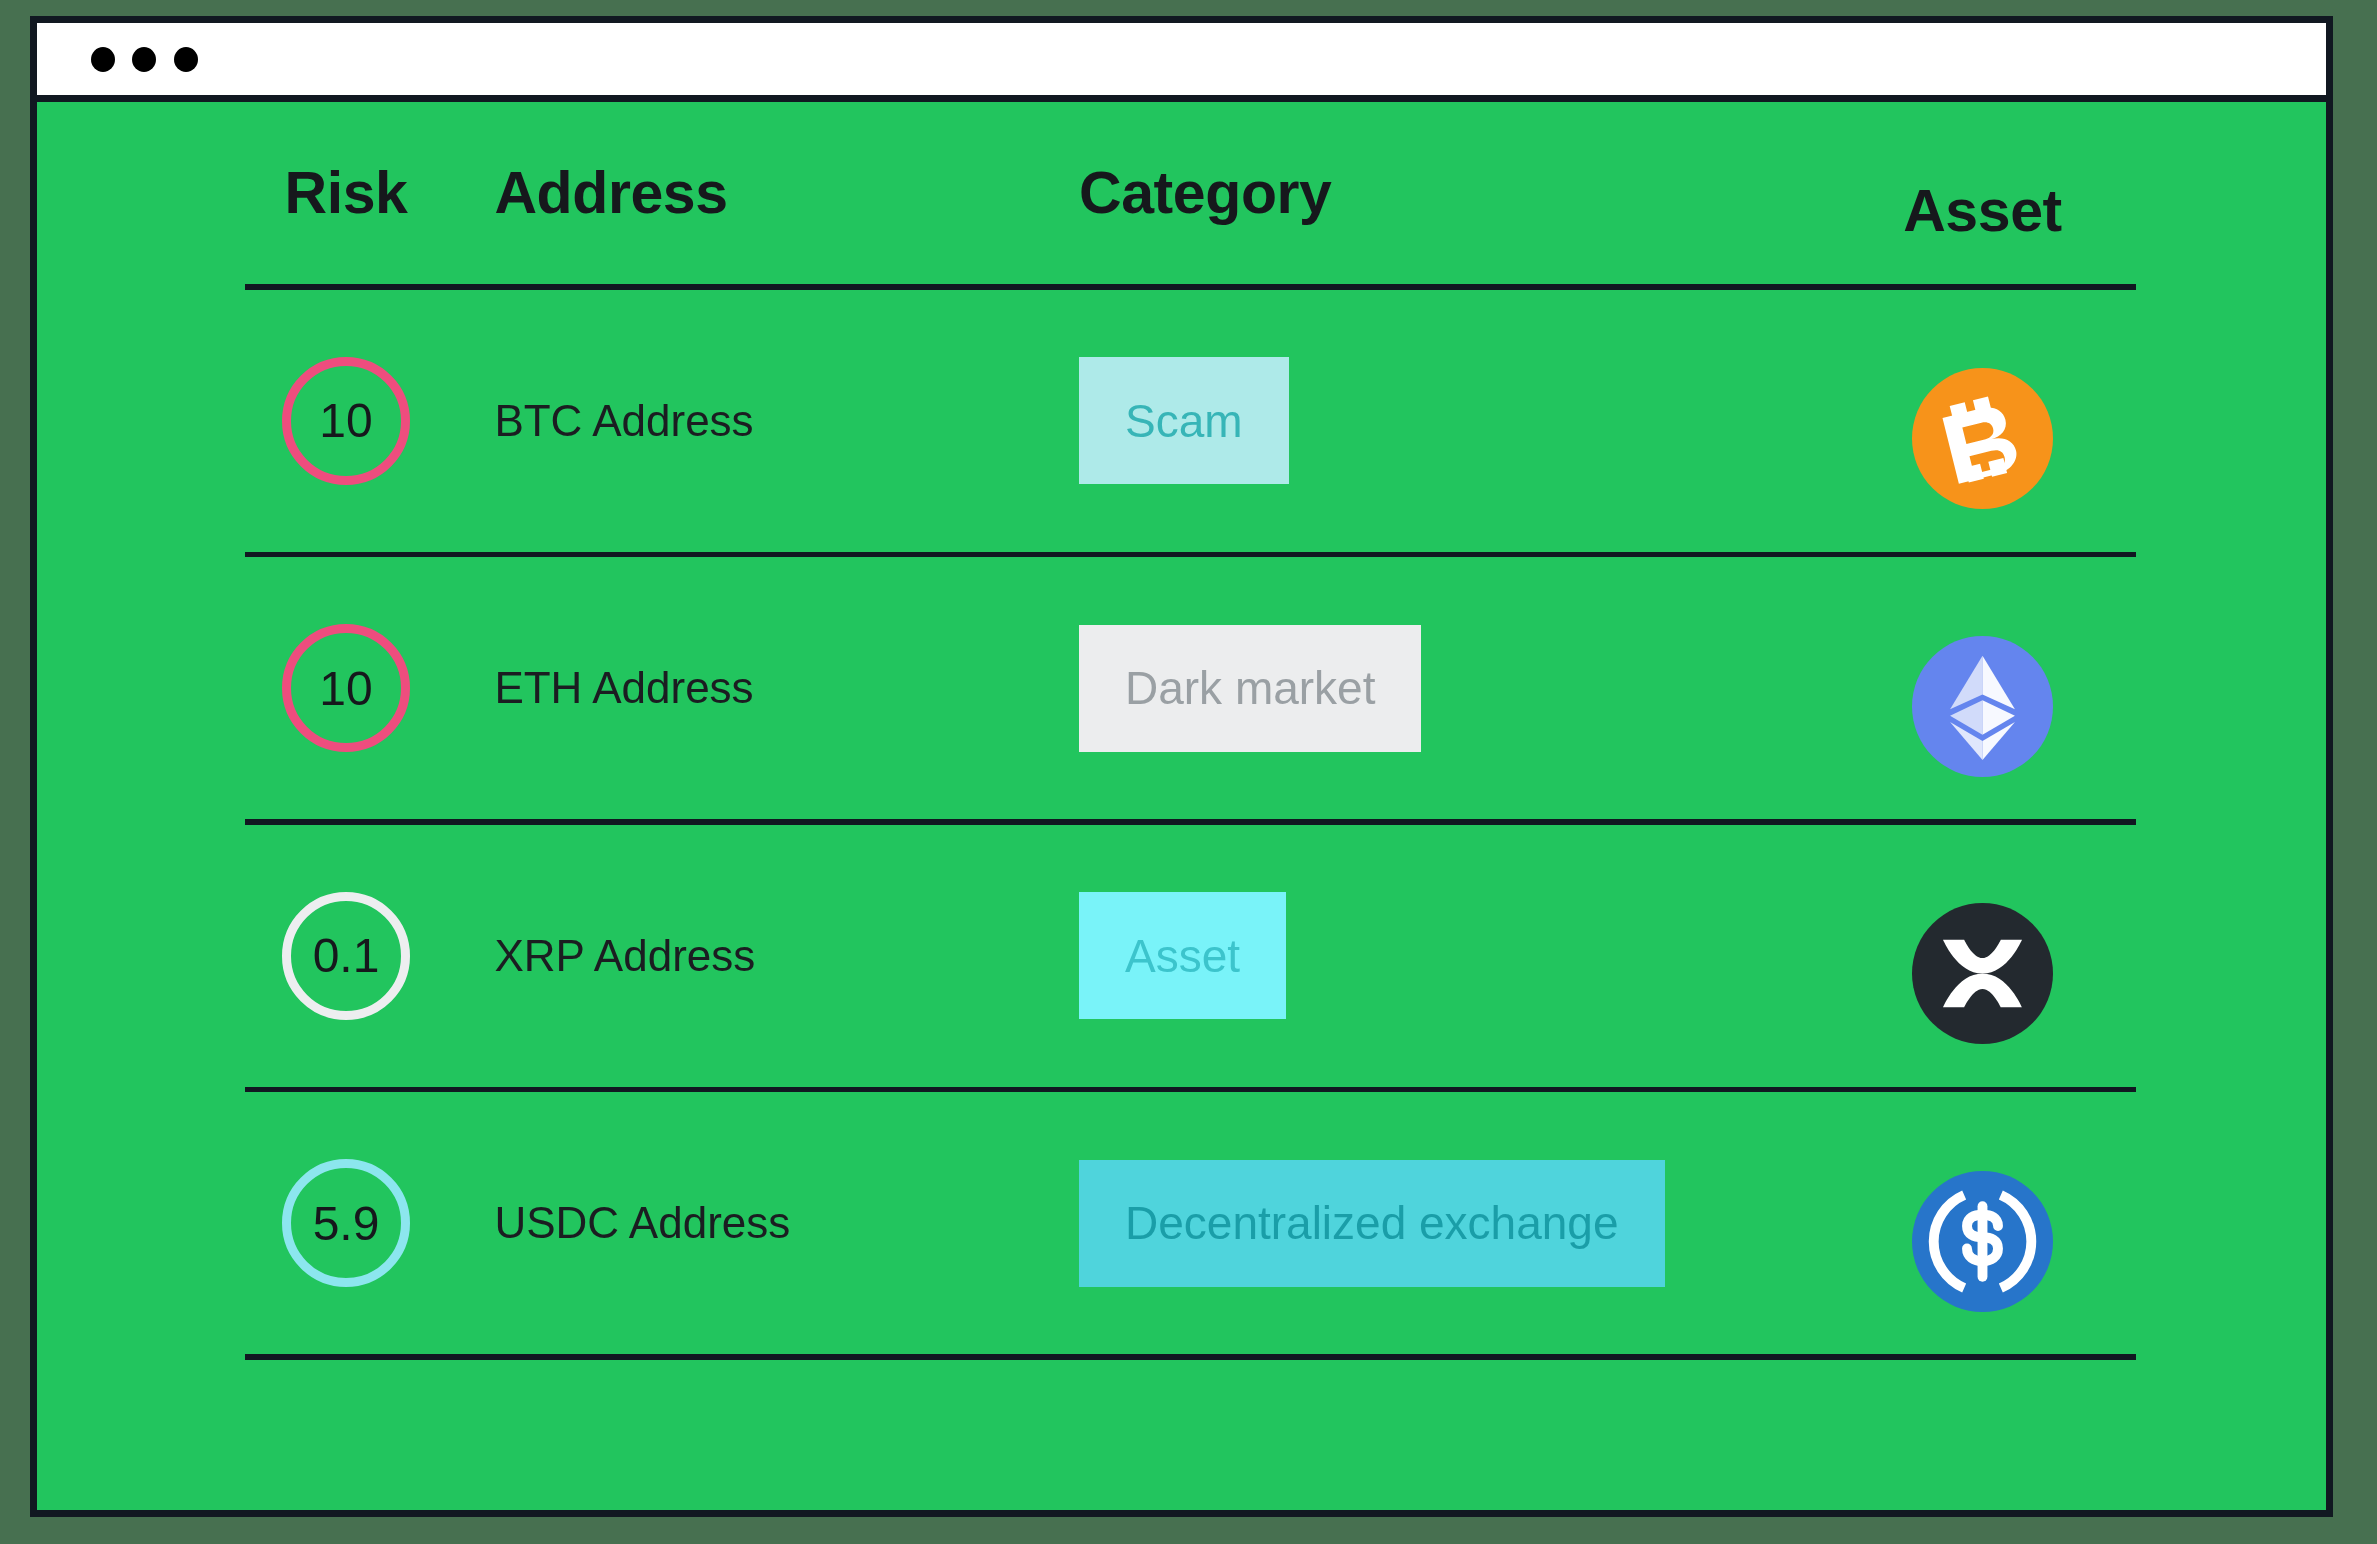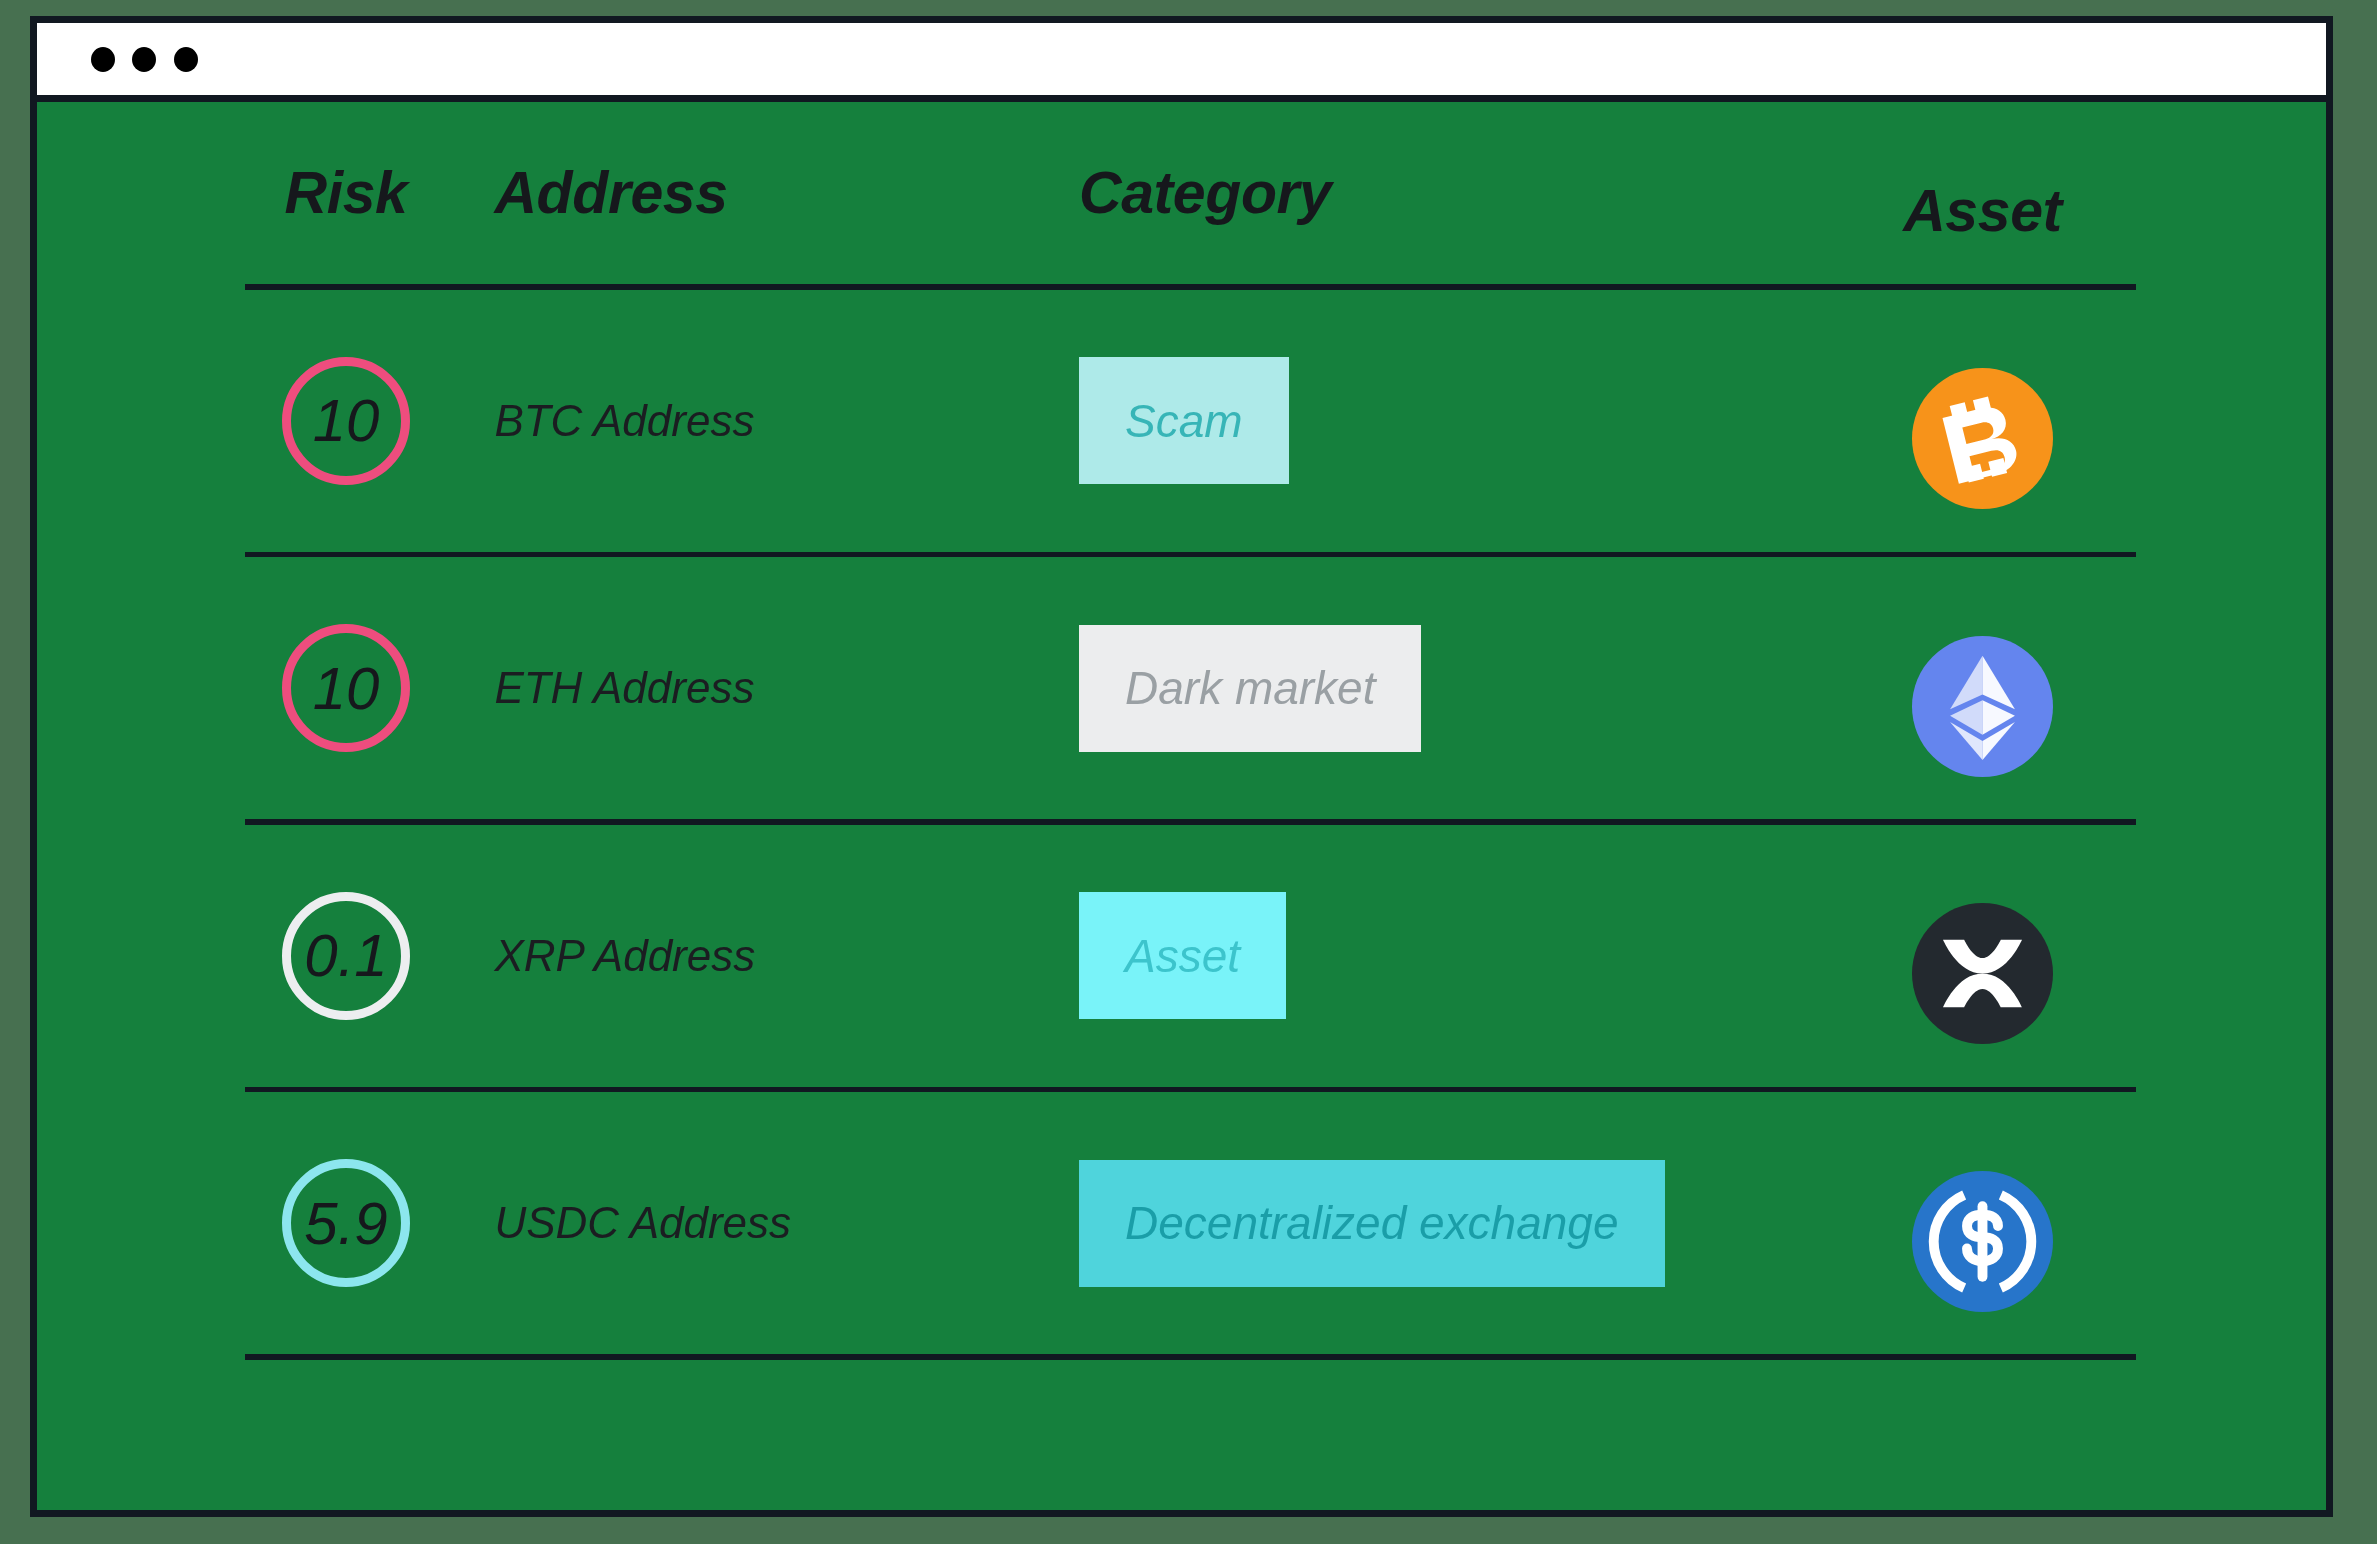--- a/index.html
+++ b/index.html
@@ -45,22 +45,21 @@
   .dot {
     width: 24px;
     height: 25px;
     border-radius: 50%;
     background: #000000;
   }
 
   .content {
     flex: 1 1 auto;
     position: relative;
-    background: #15803d;
-    font-style: italic;
+    background: #22c55e;
   }
 
   .table {
     position: absolute;
     left: 178px;
     top: 0px;
     width: 1922px;
   }
 
   .thead {
@@ -97,21 +96,21 @@
 
   .risk-badge {
     width: 128px;
     height: 128px;
     border-radius: 50%;
     border: 9.5px solid #ee4d7e;
     box-sizing: border-box;
     display: flex;
     align-items: center;
     justify-content: center;
-    font-size: 60px;
+    font-size: 48px;
     color: #16181c;
     font-weight: normal;
   }
   .risk-badge.r-grey { border-color: #edeef0; }
   .risk-badge.r-cyan { border-color: #8ce6ee; }
 
   .addr-text {
     font-size: 44px;
     color: #1b1d21;
     white-space: nowrap;

